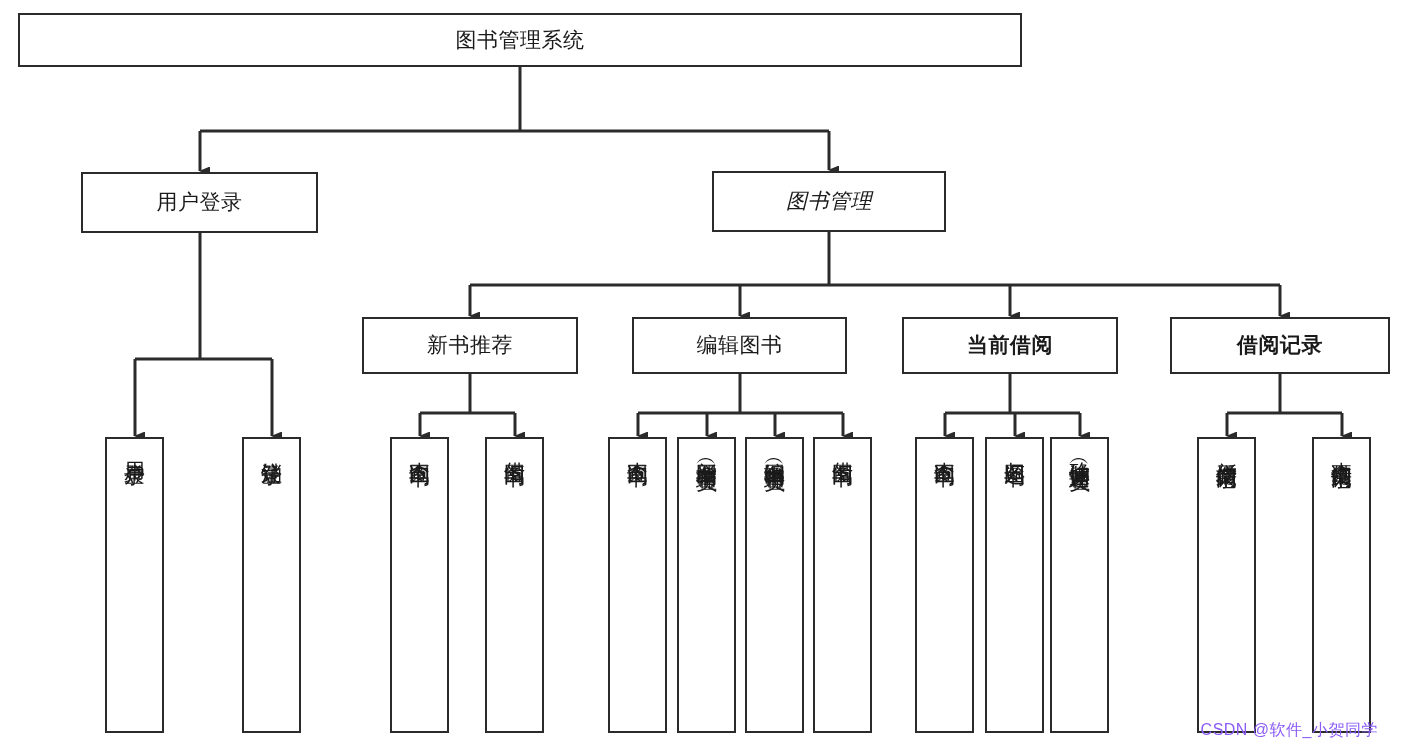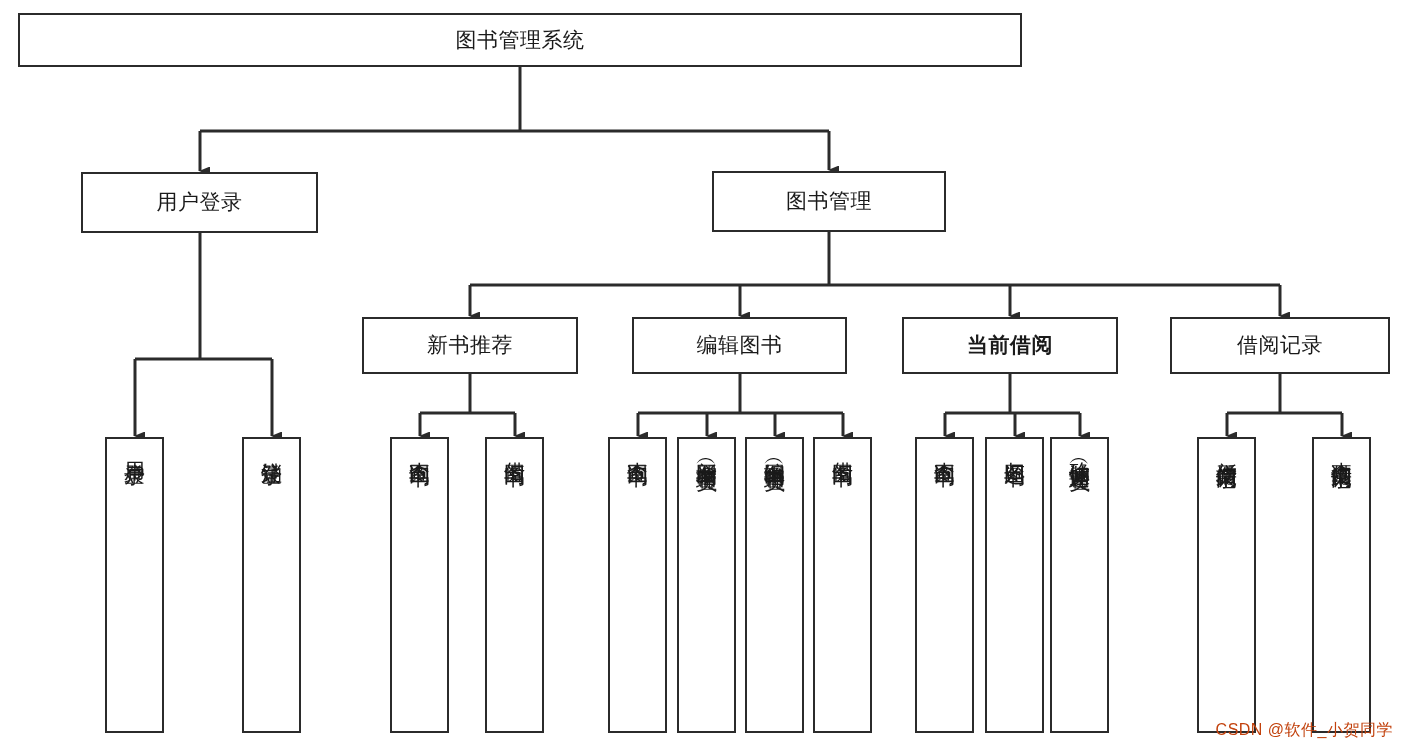--- a/index.html
+++ b/index.html
@@ -52,24 +52,24 @@
   .node.vertical .node-label {
     writing-mode: vertical-rl;
     text-orientation: upright;
     font-size: 21px;
     line-height: 1.05;
     letter-spacing: 1.5px;
     white-space: nowrap;
   }
   #watermark {
     position: absolute;
-    right: 12px;
+    right: 27px;
     bottom: 6px;
     font-size: 16px;
-    color: #c2410c;
+    color: #8b5cf6;
     z-index: 5;
     white-space: nowrap;
     letter-spacing: 0.5px;
   }
 </style>
 </head>
 <body>
 
 <div id="canvas">
 
@@ -116,33 +116,33 @@
       </g>
   </svg>
 
   <div id="nodes-layer">
       <div class="node horizontal" style="left: 18px; top: 13px; width: 1004px; height: 54px;">
         <span class="node-label">图书管理系统</span>
       </div>
       <div class="node horizontal" style="left: 81px; top: 172px; width: 237px; height: 61px;">
         <span class="node-label">用户登录</span>
       </div>
-      <div class="node horizontal" style="left: 712px; top: 171px; width: 234px; height: 61px;">
+      <div class="node horizontal" style="left: 712px; top: 171px; width: 234px; height: 61px; font-style: italic;">
         <span class="node-label">图书管理</span>
       </div>
       <div class="node horizontal" style="left: 362px; top: 317px; width: 216px; height: 57px;">
         <span class="node-label">新书推荐</span>
       </div>
       <div class="node horizontal" style="left: 632px; top: 317px; width: 215px; height: 57px;">
         <span class="node-label">编辑图书</span>
       </div>
       <div class="node horizontal" style="left: 902px; top: 317px; width: 216px; height: 57px; font-weight: bold;">
         <span class="node-label">当前借阅</span>
       </div>
-      <div class="node horizontal" style="left: 1170px; top: 317px; width: 220px; height: 57px;">
+      <div class="node horizontal" style="left: 1170px; top: 317px; width: 220px; height: 57px; font-weight: bold;">
         <span class="node-label">借阅记录</span>
       </div>
       <div class="node vertical" style="left: 105px; top: 437px; width: 59px; height: 296px;">
         <span class="node-label">用户登录</span>
       </div>
       <div class="node vertical" style="left: 242px; top: 437px; width: 59px; height: 296px;">
         <span class="node-label">注销登录</span>
       </div>
       <div class="node vertical" style="left: 390px; top: 437px; width: 59px; height: 296px;">
         <span class="node-label">查询图书</span>

